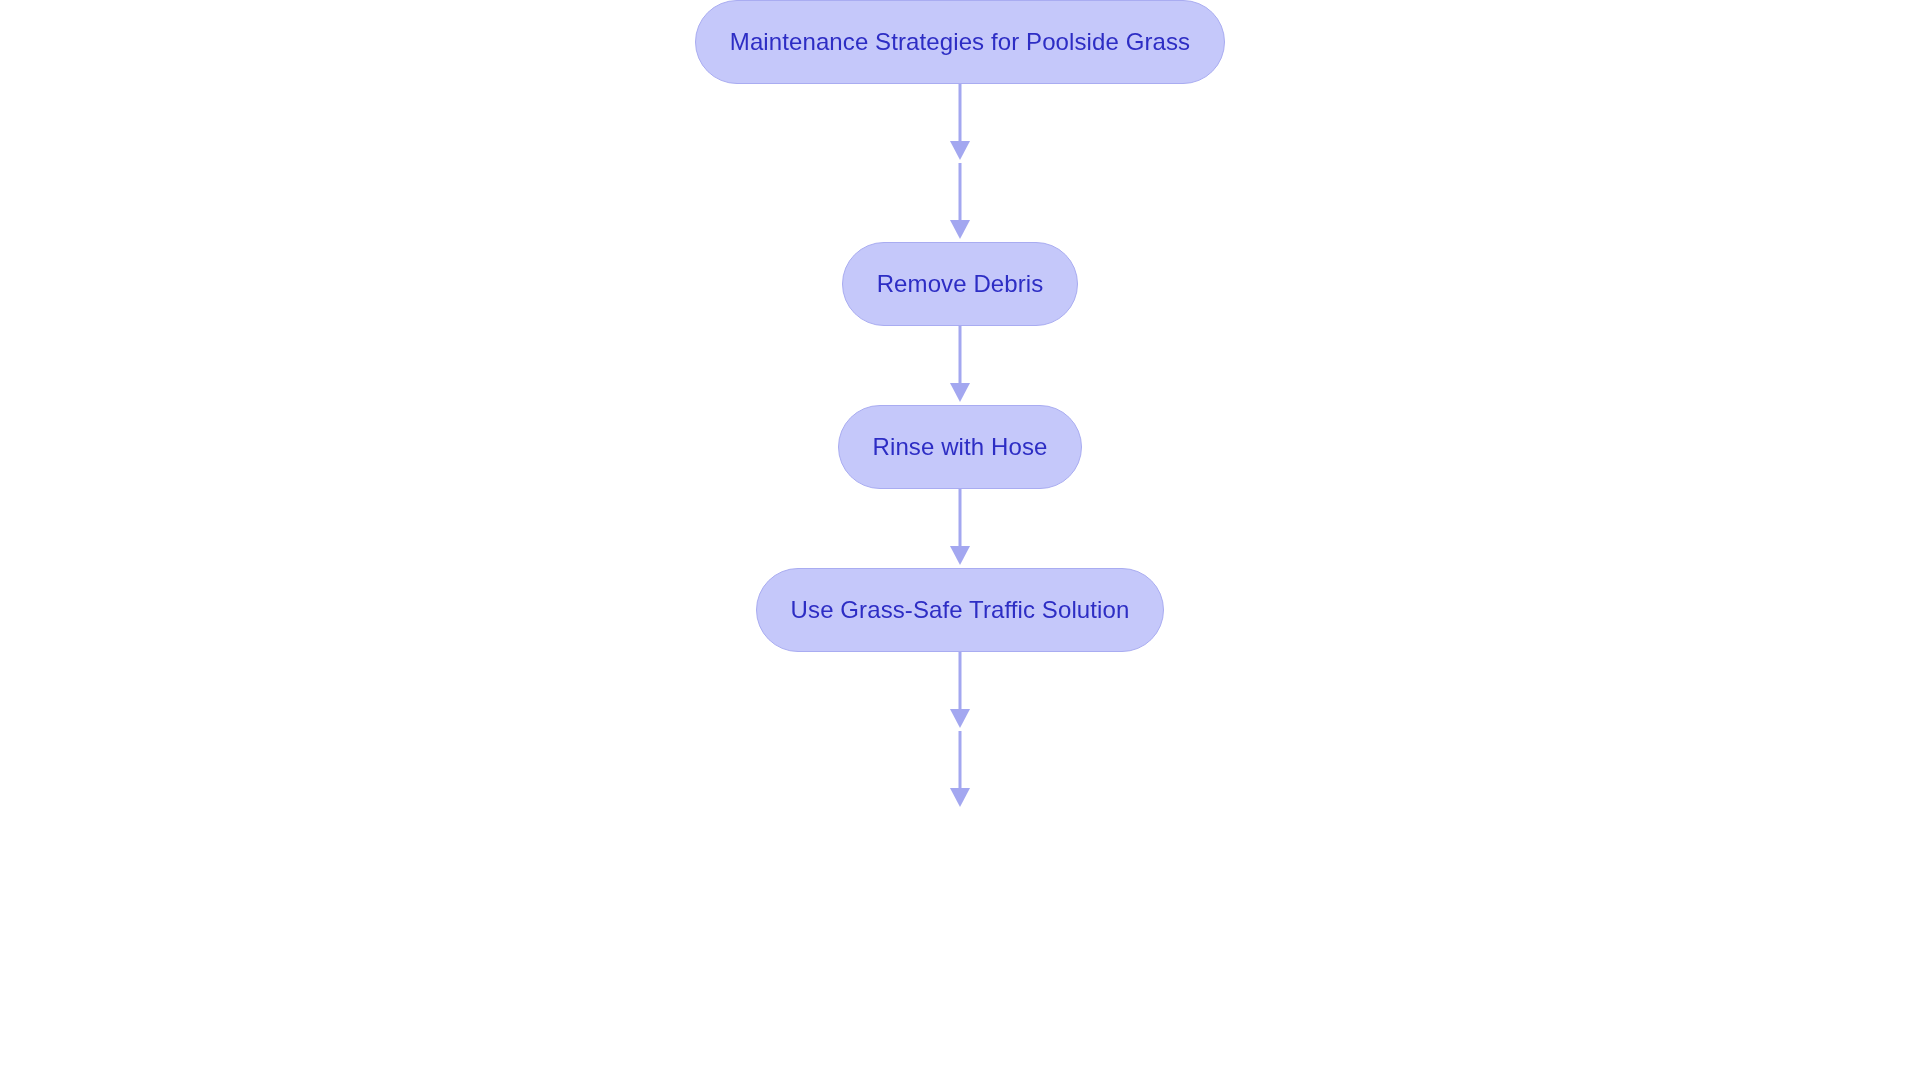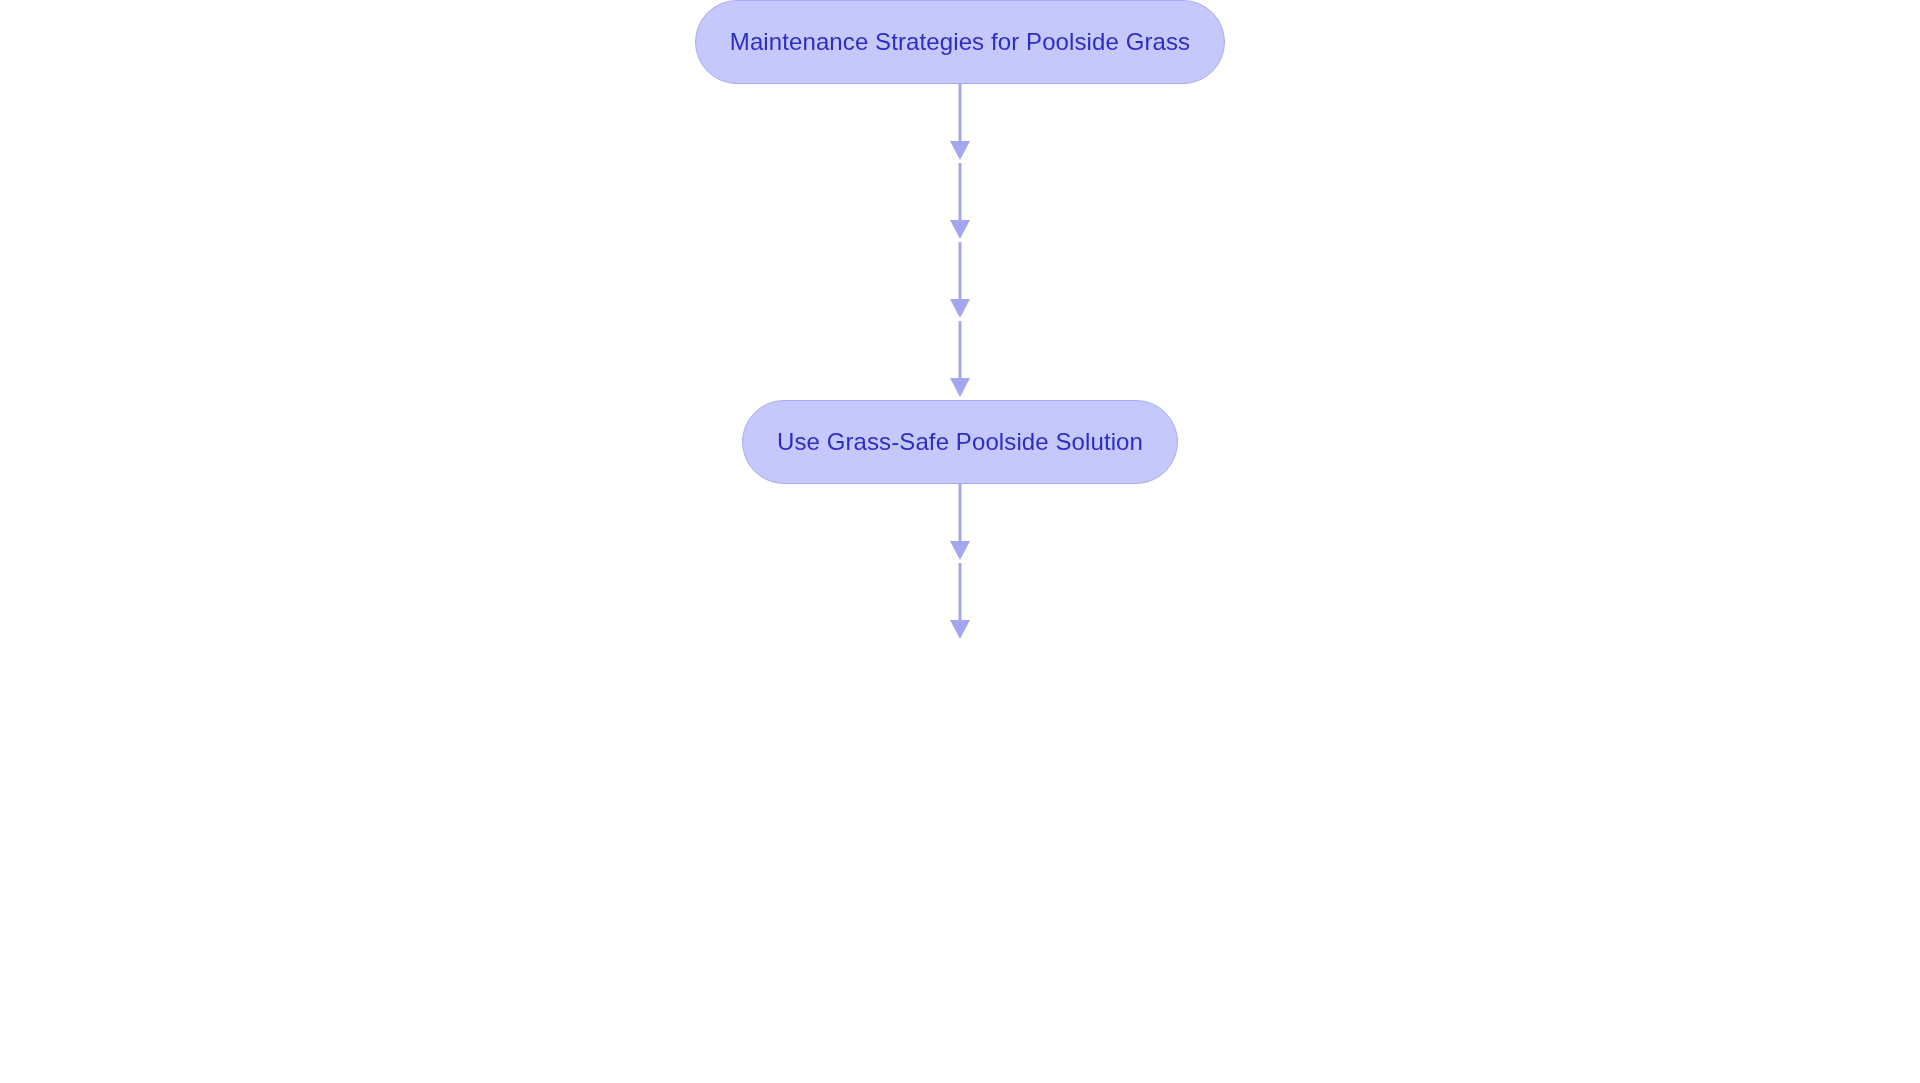--- a/index.html
+++ b/index.html
@@ -111,35 +111,45 @@
       <div class="conn-line"></div>
       <div class="conn-arrow"></div>
     </div>
 
 
     <div class="connector">
       <div class="conn-line"></div>
       <div class="conn-arrow"></div>
     </div>
 
-
-    <div class="connector">
-      <div class="conn-line"></div>
-      <div class="conn-arrow"></div>
+    <div class="node-row">
+      <div class="flow-node">
+        <span class="node-label">Remove Debris</span>
+      </div>
     </div>
-
 
     <div class="connector">
       <div class="conn-line"></div>
       <div class="conn-arrow"></div>
     </div>
 
     <div class="node-row">
       <div class="flow-node">
-        <span class="node-label">Use Grass-Safe Poolside Solution</span>
+        <span class="node-label">Rinse with Hose</span>
+      </div>
+    </div>
+
+    <div class="connector">
+      <div class="conn-line"></div>
+      <div class="conn-arrow"></div>
+    </div>
+
+    <div class="node-row">
+      <div class="flow-node">
+        <span class="node-label">Use Grass-Safe Traffic Solution</span>
       </div>
     </div>
 
     <div class="connector">
       <div class="conn-line"></div>
       <div class="conn-arrow"></div>
     </div>
 
 
     <div class="connector">

